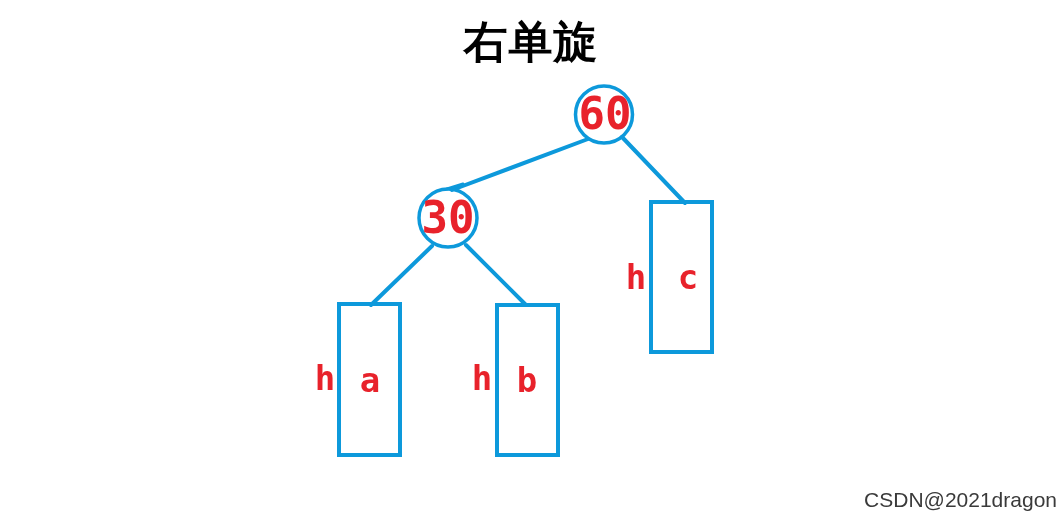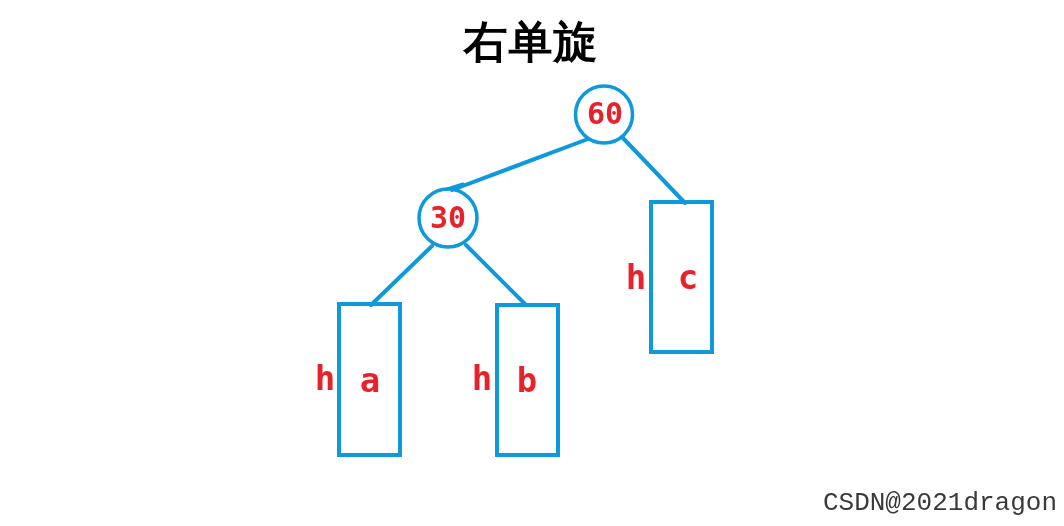--- a/index.html
+++ b/index.html
@@ -43,28 +43,28 @@
   }
   .node-value, .tree-label {
     position: absolute;
     transform: translate(-50%, -50%);
     font-family: "DejaVu Sans Mono", "Liberation Mono", monospace;
     font-weight: bold;
     color: var(--label-red, #E8222B);
     white-space: nowrap;
     line-height: 1;
   }
-  .node-value { font-size: 30px; }
+  .node-value { font-size: 44px; }
   .tree-label { font-size: 34px; }
   .watermark {
     position: absolute;
     right: 7px;
     top: 488px;
-    font-family: Liberation Mono, monospace;
-    font-size: 26px;
+    font-family: Liberation Sans, sans-serif;
+    font-size: 21px;
     color: var(--watermark-gray, #3A3A3A);
     white-space: nowrap;
   }
 </style>
 </head>
 <body>
 
 <div class="stage">
 
   <div class="page-title">右单旋</div>

